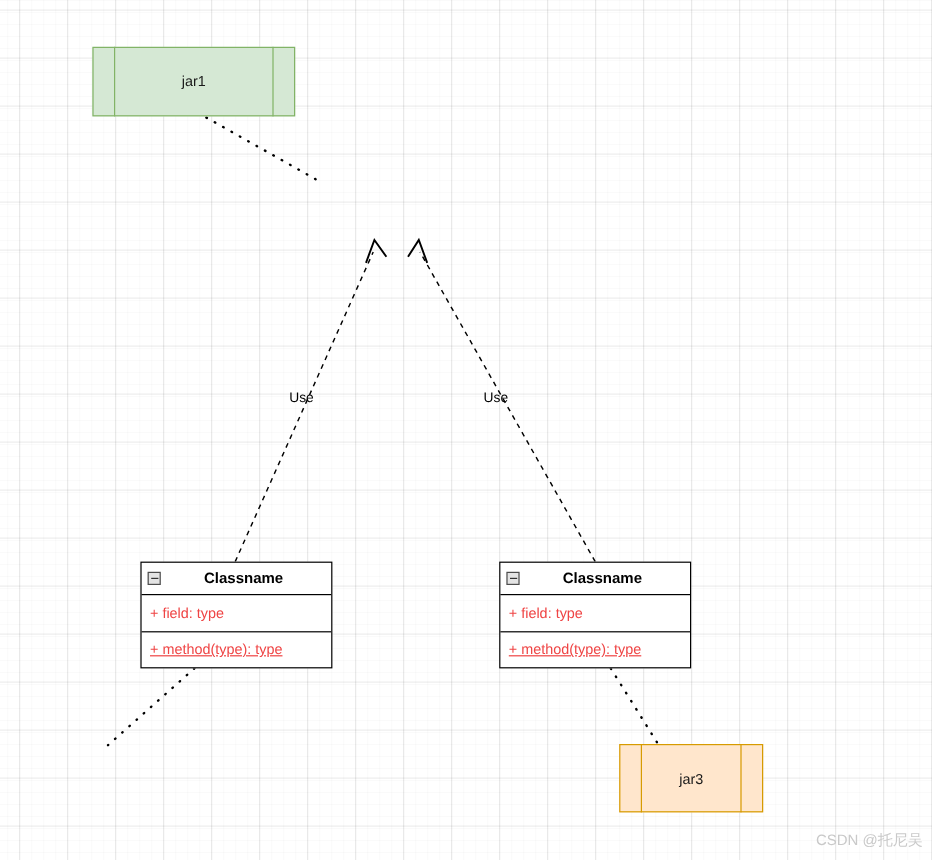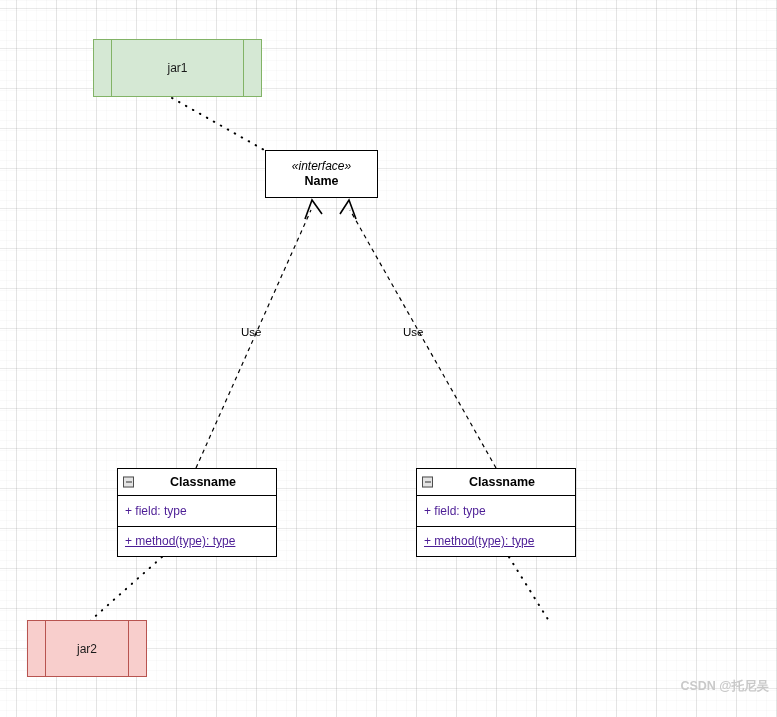--- a/index.html
+++ b/index.html
@@ -52,21 +52,21 @@
   .pkg .bar.left  { left: 17px; }
   .pkg .bar.right { right: 17px; }
   .pkg .pkg-label {
     position: relative;
     font-size: 12px;
     color: #1a1a1a;
     line-height: 1;
     z-index: 2;
   }
 
-  .pkg-green  { background: #d5e8d4; border-color: #82b366; margin-left: 16px; }
+  .pkg-green  { background: #d5e8d4; border-color: #82b366; }
   .pkg-green  .bar { border-left-color: #82b366; }
   .pkg-red    { background: #f8cecc; border-color: #b85450; }
   .pkg-red    .bar { border-left-color: #b85450; }
   .pkg-orange { background: #ffe6cc; border-color: #d79b00; }
   .pkg-orange .bar { border-left-color: #d79b00; }
 
   
   .iface {
     position: absolute;
     box-sizing: border-box;
@@ -133,43 +133,42 @@
     width: 6px;
     height: 1.4px;
     background: #333;
   }
   .uclass .compartment {
     flex: 1 1 auto;
     display: flex;
     align-items: center;
     padding-left: 7px;
     font-size: 12px;
-    color: #4c1d95;
+    color: #ef4444;
   }
   .uclass .compartment.sep { border-top: 1.6px solid #000000; text-decoration: underline; }
 
   
   .edge-label {
     position: absolute;
     font-size: 11.5px;
     color: #000;
     background: transparent;
     white-space: nowrap;
     text-align: center;
   }
 
   
   .watermark {
     position: absolute;
     right: 8px;
-    bottom: 22px;
+    bottom: 8px;
     font-size: 12.5px;
     color: #c9c9c9;
     white-space: nowrap;
-    font-weight: bold;
   }
 </style>
 </head>
 <body>
 
 <div id="canvas">
 
   <svg id="edges" viewBox="0 0 777 717" xmlns="http://www.w3.org/2000/svg">
 
     <line x1="172" y1="98" x2="266" y2="151" stroke="#000000" stroke-width="2" stroke-linecap="round" stroke-dasharray="0.5 7.5"></line>
@@ -184,24 +183,20 @@
 
     <line x1="509" y1="557" x2="549" y2="621" stroke="#000000" stroke-width="2" stroke-linecap="round" stroke-dasharray="0.5 7.5"></line>
   </svg>
 
   <div class="pkg pkg-green" style="left:77px; top:39px; width:169px; height:58px;">
     <span class="bar left"></span>
     <span class="bar right"></span>
     <span class="pkg-label">jar1</span>
   </div>
 
-  <div class="iface" style="left:265px; top:150px; width:113px; height:48px;">
-    <div class="stereo">«interface»</div>
-    <div class="iname">Name</div>
-  </div>
 
   <div class="edge-label" style="left:241px; top:326px;">Use</div>
   <div class="edge-label" style="left:403px; top:326px;">Use</div>
 
   <div class="uclass" style="left:117px; top:468px; width:160px; height:89px;">
     <div class="title-row">
       <span class="collapse-icon"></span>
       <span class="cls-title">Classname</span>
     </div>
     <div class="compartment">+ field: type</div>
@@ -210,22 +205,22 @@
 
   <div class="uclass" style="left:416px; top:468px; width:160px; height:89px;">
     <div class="title-row">
       <span class="collapse-icon"></span>
       <span class="cls-title">Classname</span>
     </div>
     <div class="compartment">+ field: type</div>
     <div class="compartment sep">+ method(type): type</div>
   </div>
 
-  <div class="pkg pkg-red" style="left:27px; top:620px; width:120px; height:57px;">
+
+  <div class="pkg pkg-orange" style="left:516px; top:620px; width:120px; height:57px;">
     <span class="bar left"></span>
     <span class="bar right"></span>
-    <span class="pkg-label">jar2</span>
-  </div>
-
+    <span class="pkg-label">jar3</span>
+  </div>
 
   <div class="watermark">CSDN @托尼吴</div>
 
 </div>
 
 </body></html>

